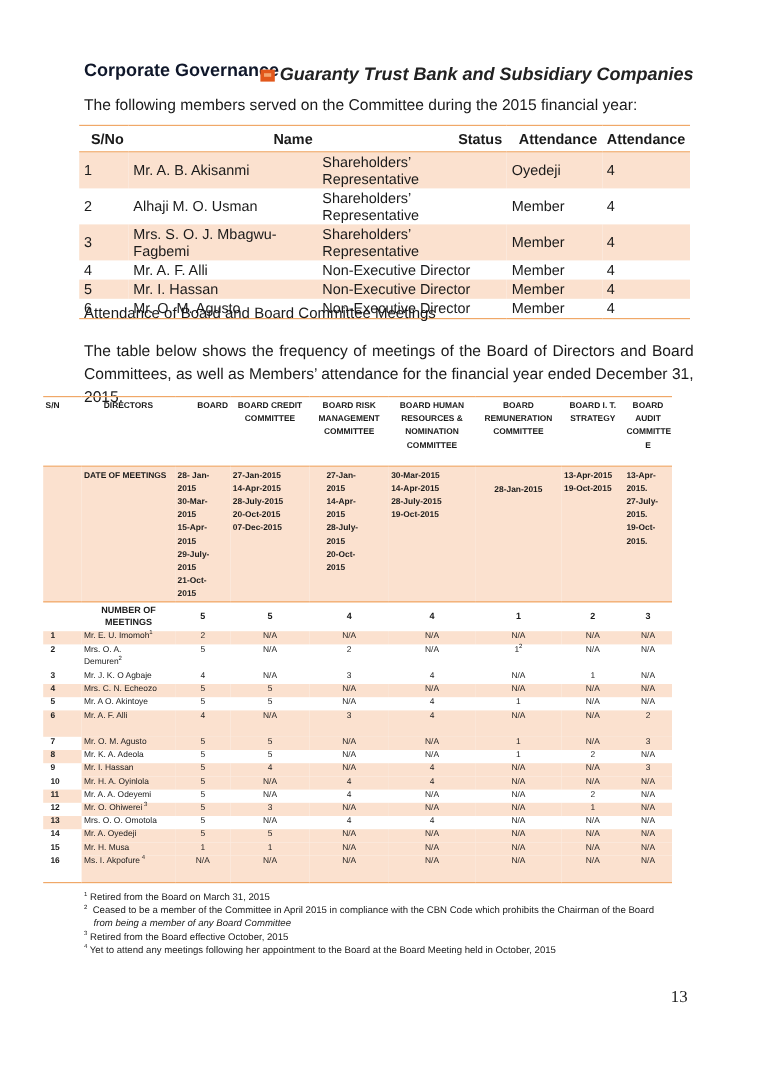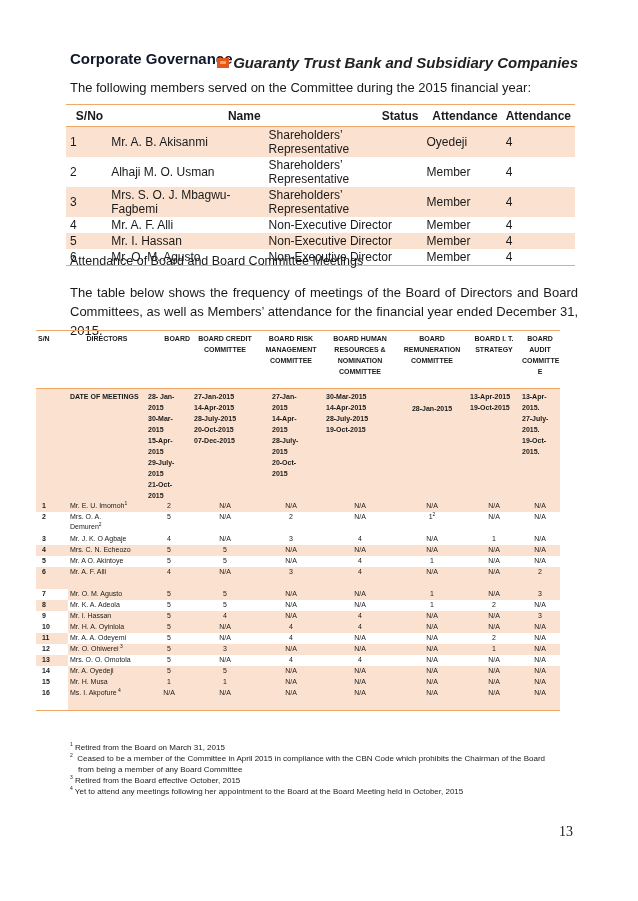--- a/index.html
+++ b/index.html
@@ -25,21 +25,21 @@
     table.att td.sn { font-weight: bold; text-align: left; padding-left: 6px; }
     table.att td.name { text-align: left; }
     table.att tr.dates td { font-weight: bold; text-align: left; line-height: 11px; padding-top: 2px; }
     table.att tr.dates td.center { text-align: center; vertical-align: middle; }
     table.att tr.nummeet td { font-weight: bold; font-size: 7.5px; border-top: 1.2px solid #f0a868; vertical-align: middle; }
     table.att tr.lastrow td { border-bottom: 1.2px solid #f0a868; height: 22px; }
     table.att tr.tall td { height: 22px; }
     sup { font-size: 5px; vertical-align: super; line-height: 0; }
     .footnotes { position: absolute; left: 70px; top: 742px; width: 508px; font-size: 8px; line-height: 11px; }
     .footnotes div { margin: 0; }
-    .footnotes .indent { padding-left: 8px; }
+    .footnotes .indent { padding-left: 8px; font-style: italic; }
     .footnotes .na { font-style: italic; }
     .page-number { position: absolute; left: 559px; top: 824px; font-family: "Liberation Serif", serif; font-size: 14px; }
   </style>
 </head>
 <body>
 
 <div class="page-header">
   <div class="section-title">Corporate Governance</div>
   <div class="brand">
     <span class="logo"></span>
@@ -183,20 +183,31 @@
         </td>
       <td>
           <div>13-Apr-</div>
           <div>2015.</div>
           <div>27-July-</div>
           <div>2015.</div>
           <div>19-Oct-</div>
           <div>2015.</div>
         </td>
     </tr>
+    <tr class="nummeet" style="height:24px">
+      <td></td>
+      <td style="text-align:center">NUMBER OF MEETINGS</td>
+      <td>5</td>
+      <td>5</td>
+      <td>4</td>
+      <td>4</td>
+      <td>1</td>
+      <td>2</td>
+      <td>3</td>
+    </tr>
   </tbody>
   <tbody id="att-rows">
       <tr>
         <td class="sn shade">1</td>
         <td class="name shade">Mr.  E. U. Imomoh<sup>1</sup></td>
         <td class="shade">2</td>
         <td class="shade">N/A</td>
         <td class="shade">N/A</td>
         <td class="shade">N/A</td>
         <td class="shade">N/A</td>

